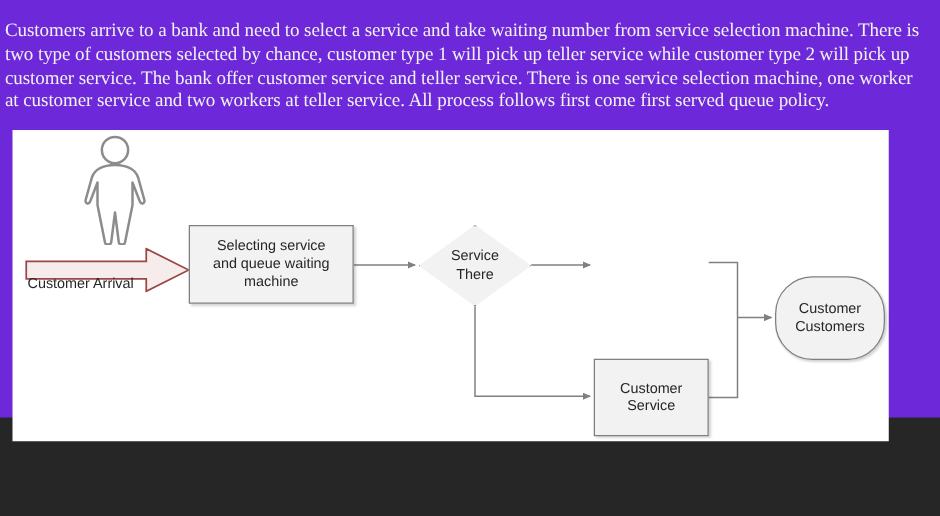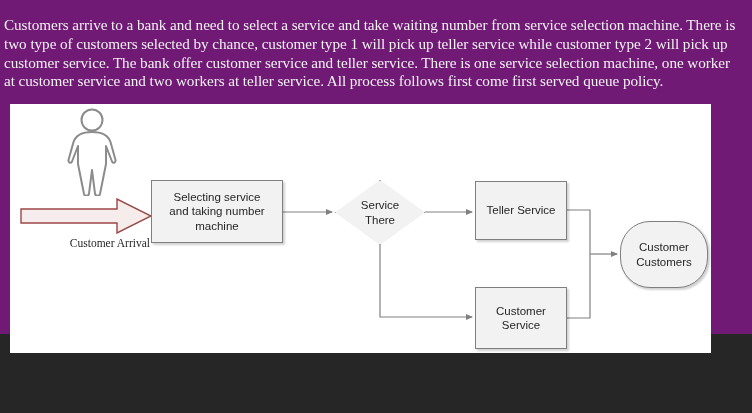--- a/index.html
+++ b/index.html
@@ -10,21 +10,21 @@
     width: 752px;
     height: 413px;
     background: #262626;
     font-family: "Liberation Sans", sans-serif;
     overflow: hidden;
   }
   #root {
     position: relative;
     width: 752px;
     height: 334px;
-    background: #701a75;
+    background: #6d28d9;
   }
 
   
   #description {
     position: absolute;
     left: 4px;
     top: 1px;
     width: 740px;
     color: #f2f2f2;
     font-family: "Liberation Serif", serif;
@@ -142,25 +142,25 @@
     left: 10px;   
     top:  94px;   
     width: 132px;
     height: 36px;
   }
 
   
   #arrival-label {
     position: absolute;
     left: 12px;
-    top: 132px;
+    top: 116px;
     width: 128px;
-    text-align: right;
+    text-align: left;
     color: #262626;
-    font-family: Liberation Serif, serif;
+    font-family: Liberation Sans, sans-serif;
     font-size: 11.5px;
     line-height: 14px;
   }
 </style>
 </head>
 <body>
 
 <div id="root">
 
   <p id="description">Customers arrive to a bank and need to select a service and take waiting number from service selection machine. There is two type of customers selected by chance, customer type 1 will pick up teller service while customer type 2 will pick up customer service. The bank offer customer service and teller service. There is one service selection machine, one worker at customer service and two workers at teller service. All process follows first come first served queue policy.</p>
@@ -203,38 +203,35 @@
 
     <svg id="arrival-arrow" viewBox="0 0 132 36" width="132" height="36">
       <path d="M1,11 L97,11 L97,1 L131,18 L97,35 L97,25 L1,25 Z" fill="#f7ecec" stroke="#9c4747" stroke-width="1.4" stroke-linejoin="miter"></path>
     </svg>
 
     <div id="arrival-label">Customer Arrival</div>
 
     <div class="node" id="node-selecting">
       <span class="node-label">
         <span>Selecting service</span><br>
-        <span>and taking number</span><br>
+        <span>and queue waiting</span><br>
         <span>machine</span>
       </span>
     </div>
 
     <div id="node-decision">
       <div class="diamond-shape"></div>
       <div class="diamond-text">
         <span>
           <span>Service</span><br>
           <span>There</span>
         </span>
       </div>
     </div>
 
-    <div class="node" id="node-teller">
-      <span class="node-label">Teller Service</span>
-    </div>
 
     <div class="node" id="node-customer-service">
       <span class="node-label">
         <span>Customer</span><br>
         <span>Service</span>
       </span>
     </div>
 
     <div class="node" id="node-departure">
       <span class="node-label">

